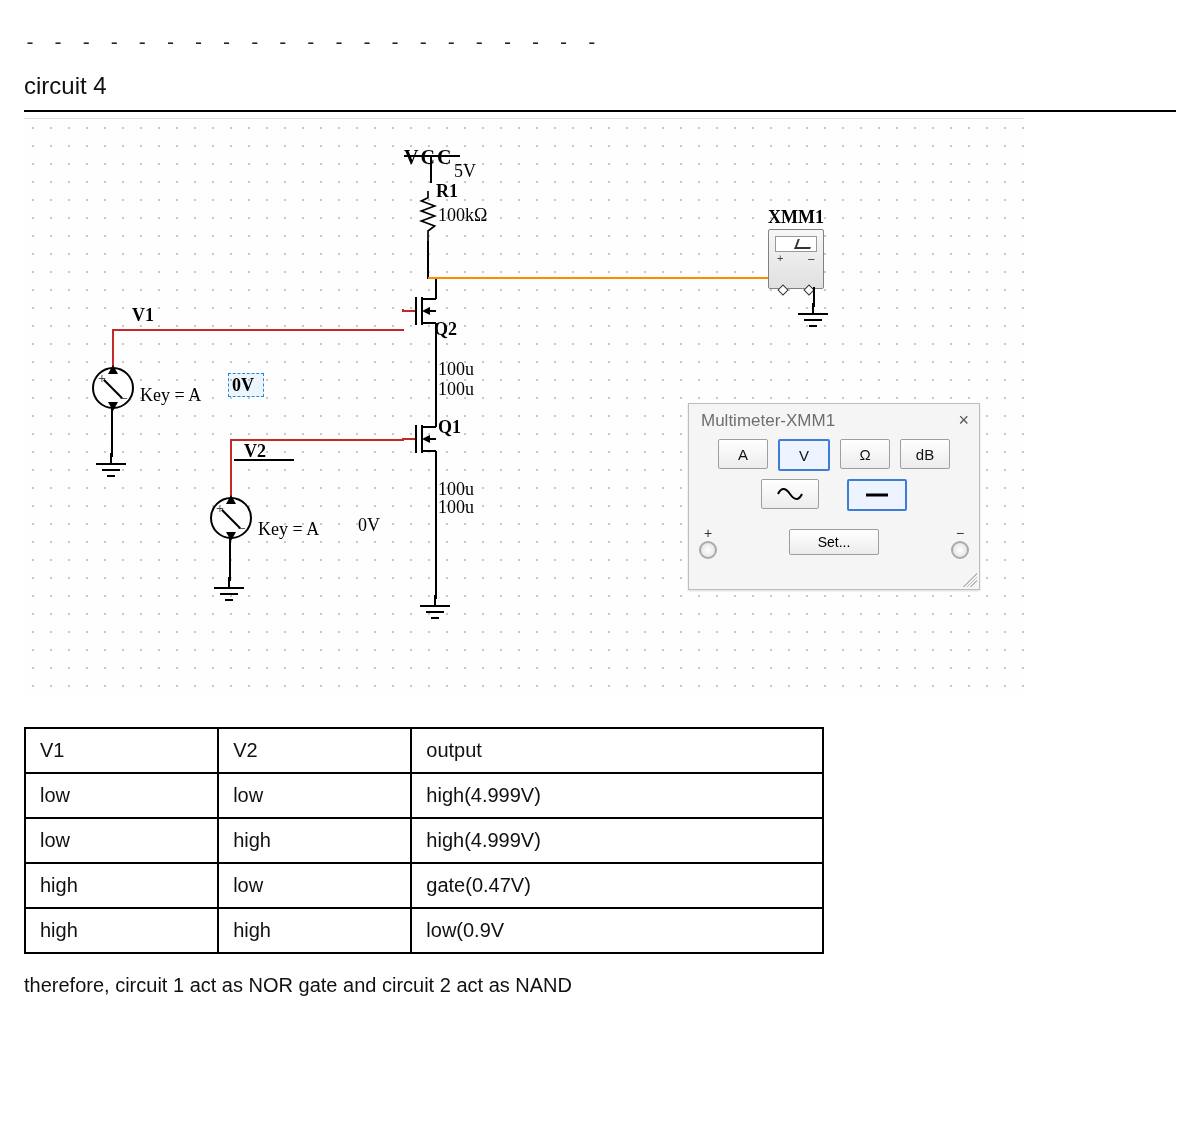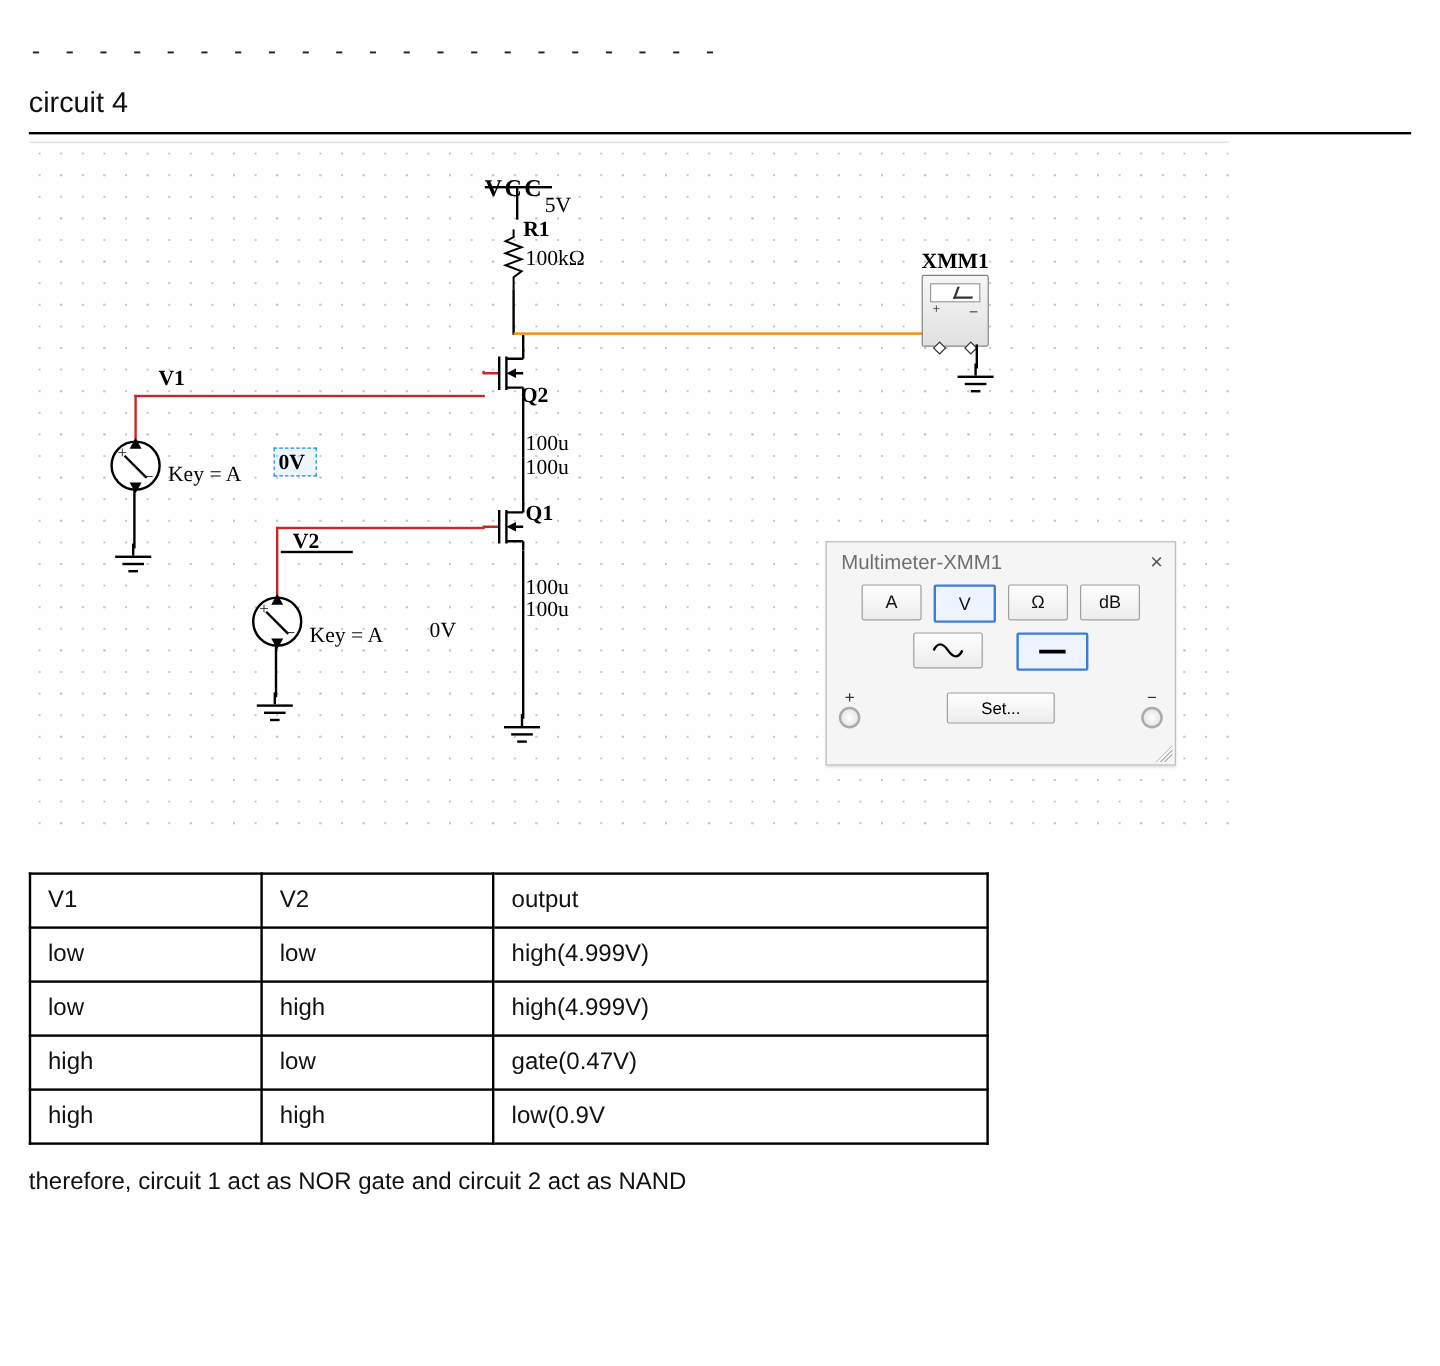--- a/index.html
+++ b/index.html
@@ -102,21 +102,21 @@
   }
   .xmm-thumb .screen{position:absolute;left:6px;top:6px;right:6px;height:14px;border:1px solid #999;background:#fff;}
   .xmm-thumb .screen::after{content:"";position:absolute;right:4px;top:2px;width:14px;height:8px;border-left:2px solid #333;border-bottom:2px solid #333;transform:skewX(-20deg);}
   .xmm-thumb .plus{position:absolute;left:8px;top:22px;font-size:11px;color:#444;}
   .xmm-thumb .minus{position:absolute;right:8px;top:22px;font-size:13px;color:#444;}
   .xmm-thumb .pin{position:absolute;bottom:-6px;width:6px;height:6px;border:1px solid #333;background:#fff;transform:rotate(45deg);}
   .xmm-thumb .pin.l{left:10px;}
   .xmm-thumb .pin.r{right:10px;}
   
   .meter-win{
-    position:absolute;width:290px;background:#f5f5f5;border:1px solid #bdbdbd;font-family:"Segoe UI",Arial,sans-serif;box-shadow:0 1px 2px rgba(0,0,0,.15);margin-top:48px;
+    position:absolute;width:290px;background:#f5f5f5;border:1px solid #bdbdbd;font-family:"Segoe UI",Arial,sans-serif;box-shadow:0 1px 2px rgba(0,0,0,.15);
   }
   .meter-win .titlebar{
     display:flex;justify-content:space-between;align-items:center;padding:6px 10px 4px 12px;color:#6f6f6f;font-size:17px;
   }
   .meter-win .titlebar .x{font-size:18px;color:#555;cursor:pointer;}
   .meter-win .display{
     margin:4px 10px 10px 10px;height:36px;background:#000;color:#fff;border:2px inset #888;
     display:flex;align-items:center;justify-content:flex-end;padding:0 10px;font-size:22px;font-family:"Segoe UI",Arial,sans-serif;
   }
   .meter-win .btnrow{display:flex;justify-content:center;gap:10px;margin:4px 0 8px 0;}

